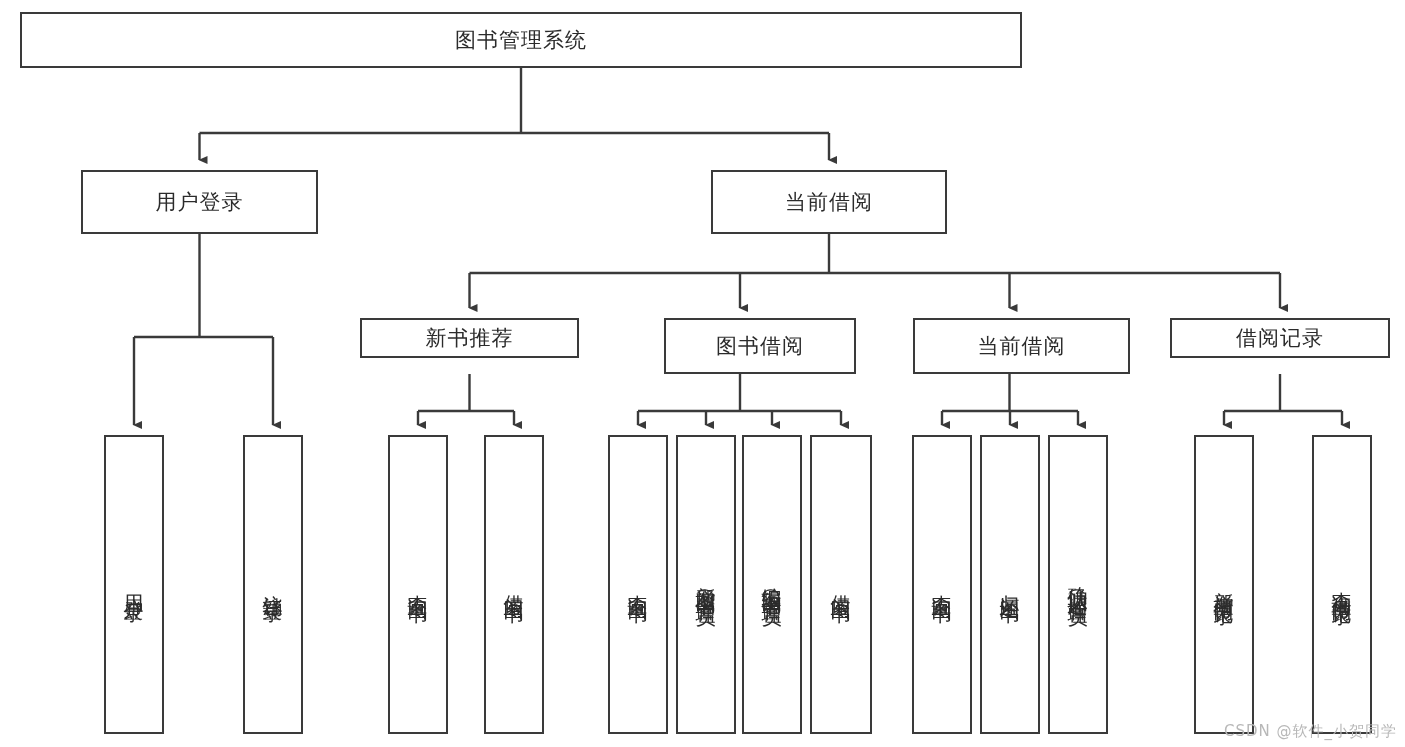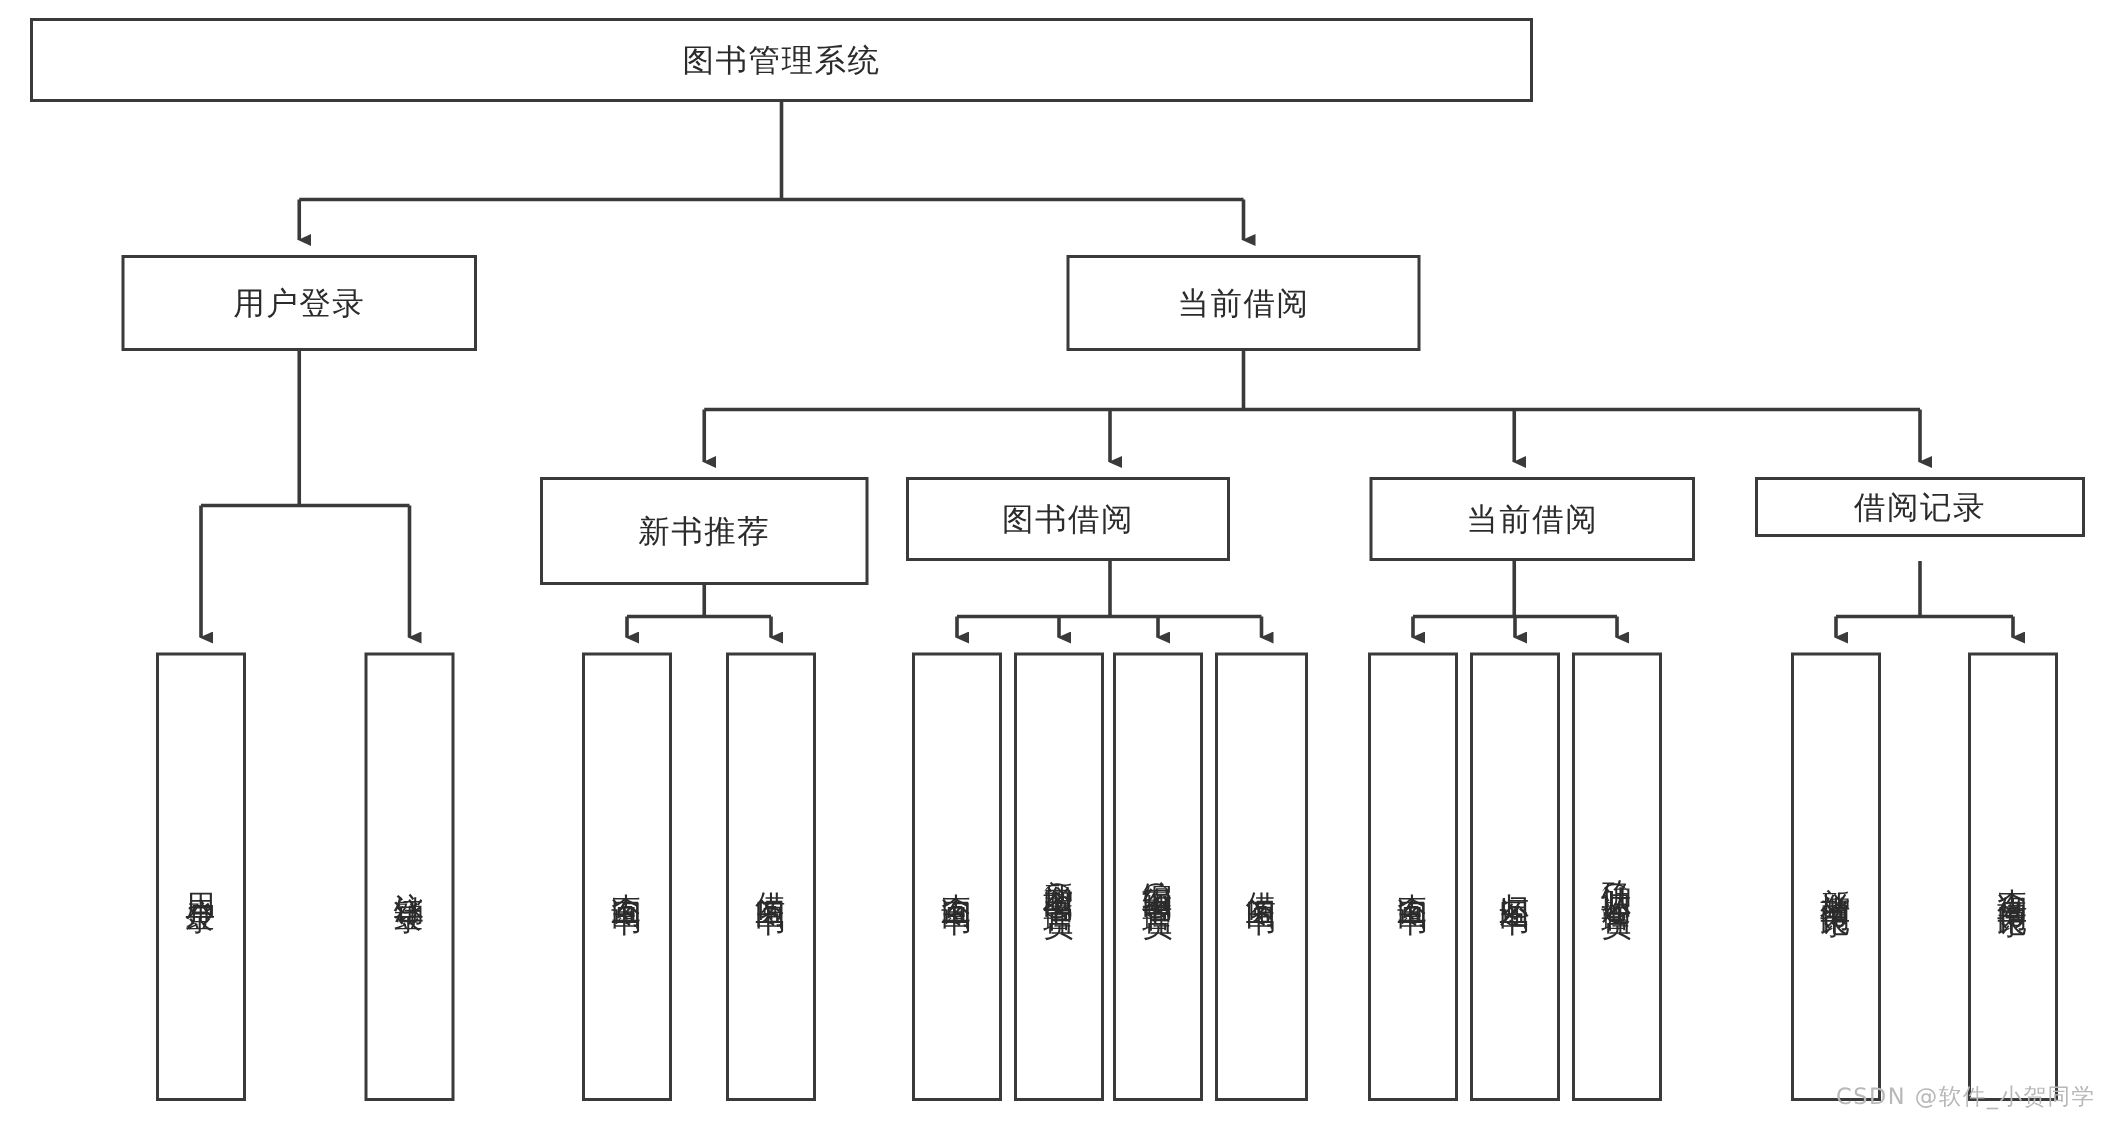--- a/index.html
+++ b/index.html
@@ -117,24 +117,24 @@
     <span>图书管理系统</span>
   </div>
 
   <div class="node-box horizontal" style="left: 81px; top: 170px; width: 237px; height: 64px;">
     <span>用户登录</span>
   </div>
   <div class="node-box horizontal" style="left: 711px; top: 170px; width: 236px; height: 64px;">
     <span>当前借阅</span>
   </div>
 
-  <div class="node-box horizontal" style="left: 360px; top: 318px; width: 219px; height: 72px; text-align: center;">
+  <div class="node-box horizontal" style="left: 360px; top: 318px; width: 219px; height: 40px; text-align: center;">
     <span>新书推荐</span>
   </div>
-  <div class="node-box horizontal" style="left: 604px; top: 318px; width: 216px; height: 56px;">
+  <div class="node-box horizontal" style="left: 664px; top: 318px; width: 192px; height: 56px;">
     <span>图书借阅</span>
   </div>
   <div class="node-box horizontal" style="left: 901px; top: 318px; width: 217px; height: 56px; margin-left: 12px;">
     <span>当前借阅</span>
   </div>
   <div class="node-box horizontal" style="left: 1170px; top: 318px; width: 220px; height: 40px;">
     <span>借阅记录</span>
   </div>
 
   <div class="node-box vertical" style="left: 104px; top: 435px; width: 60px; height: 299px;">

